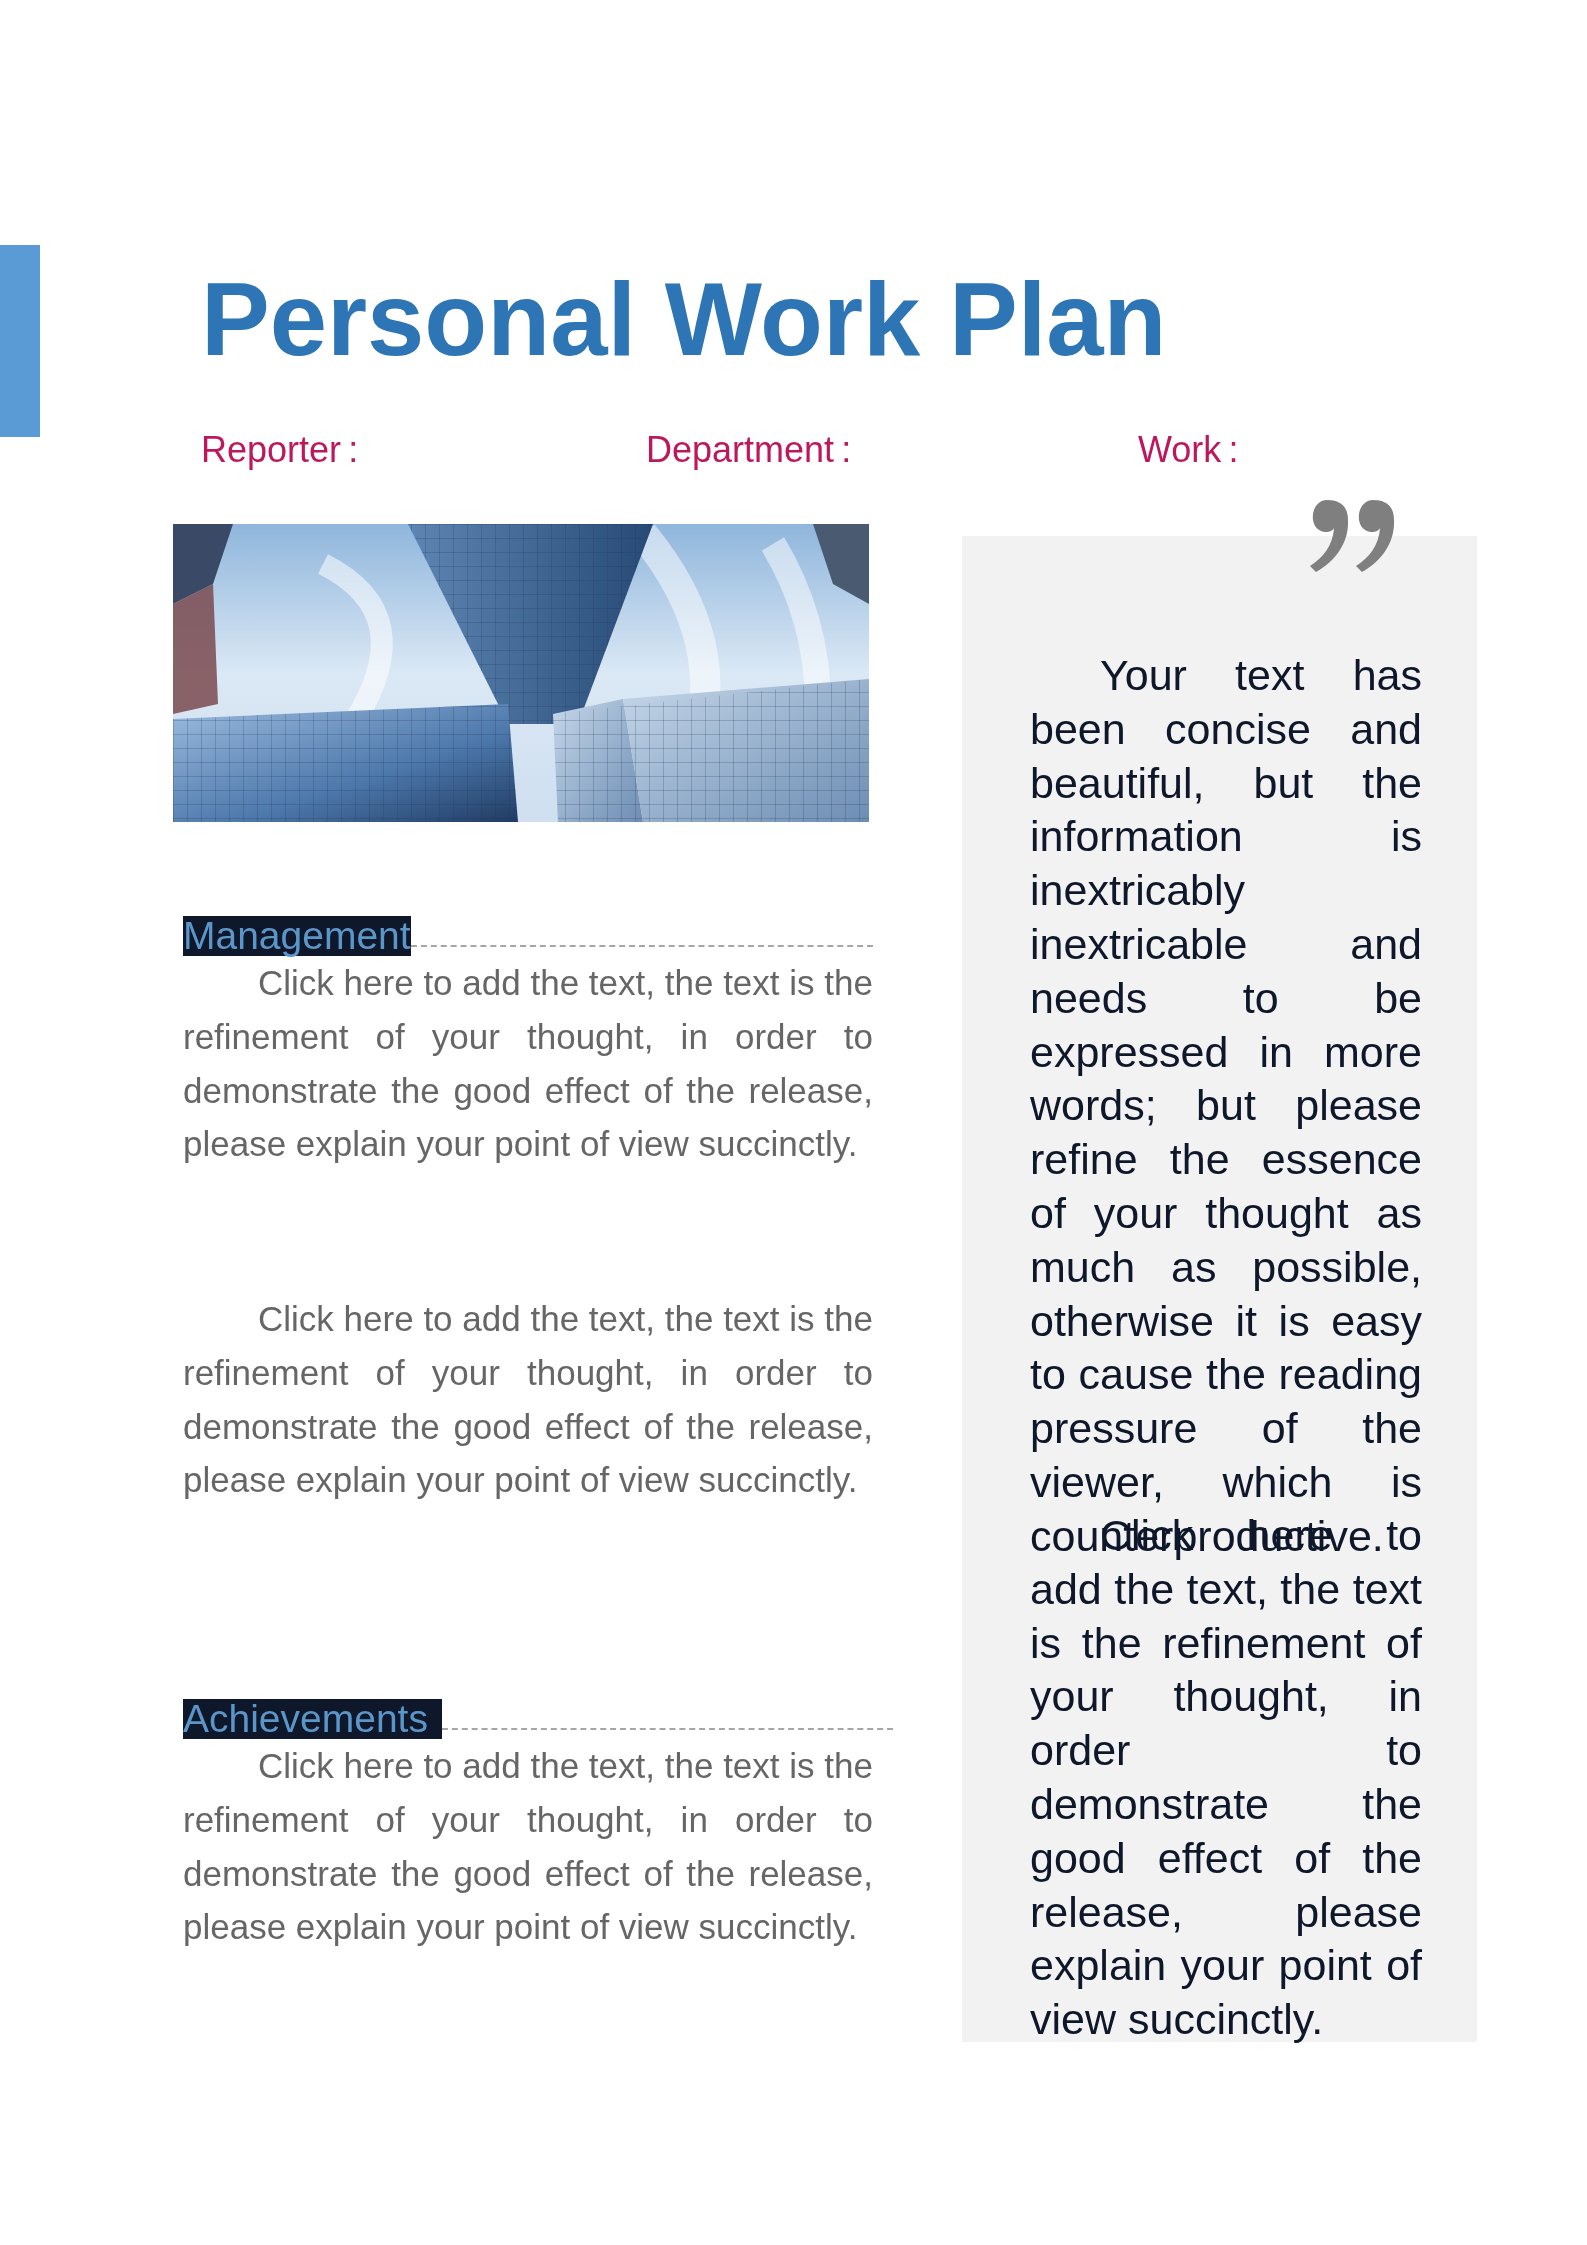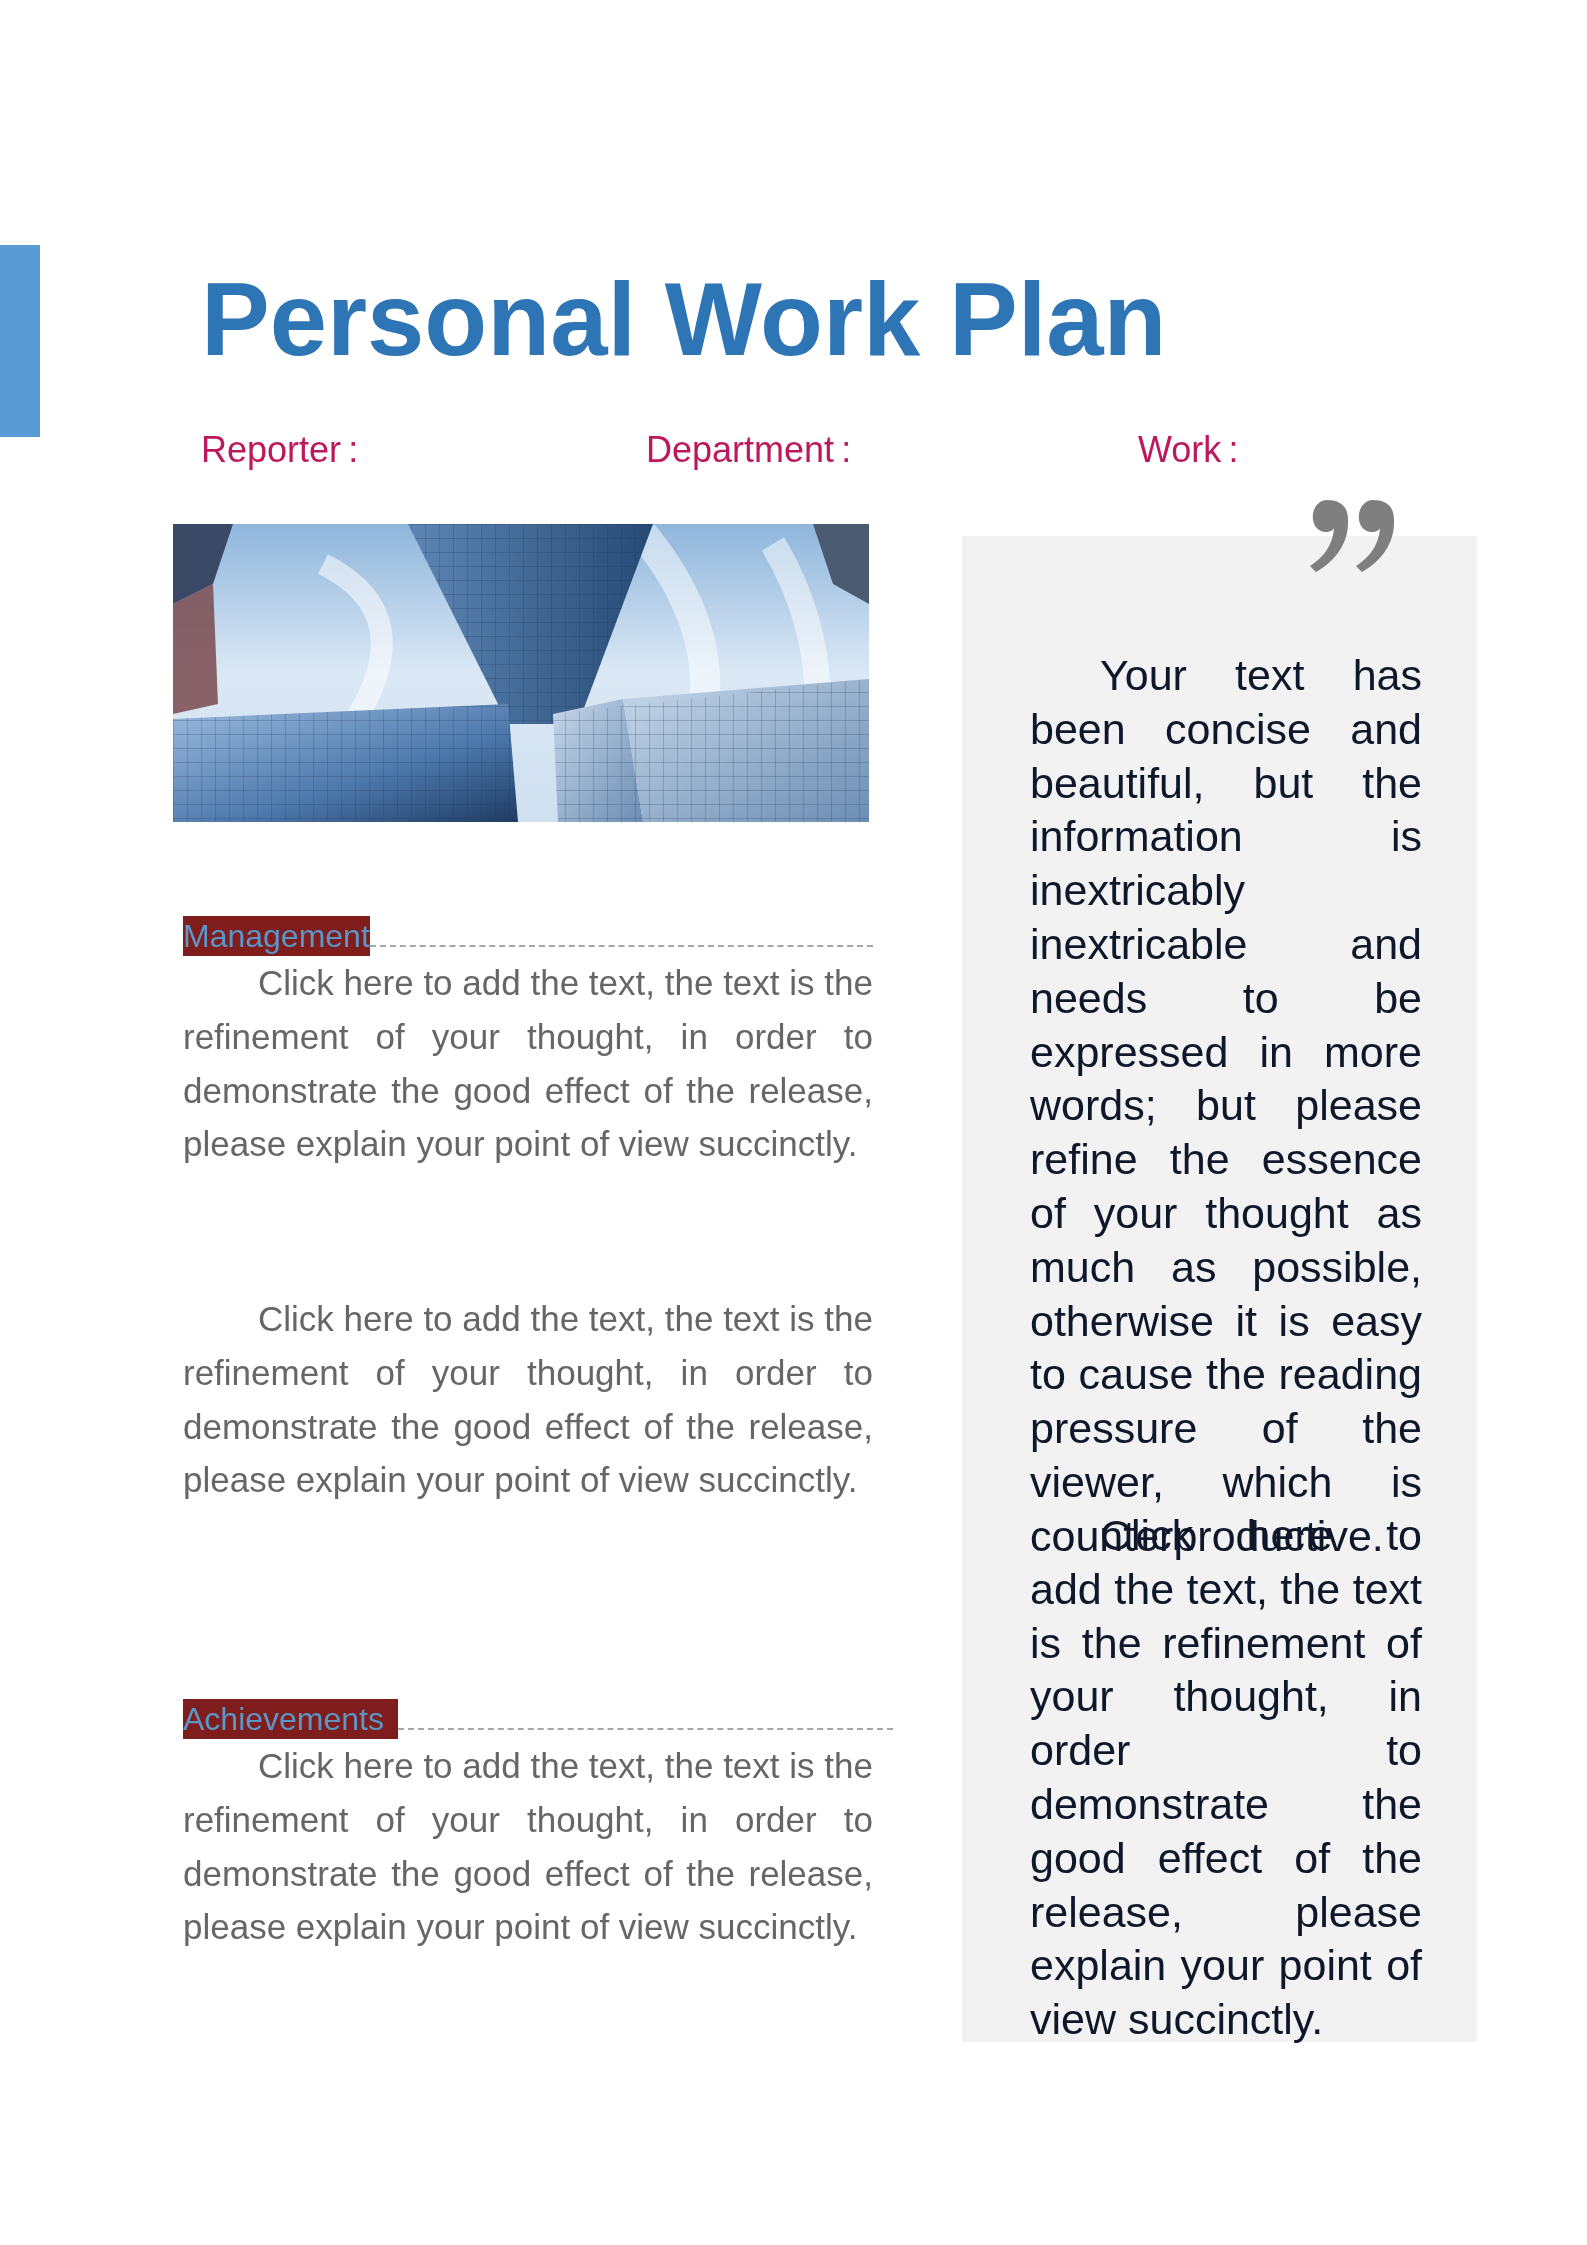--- a/index.html
+++ b/index.html
@@ -10,21 +10,21 @@
            color:#2e75b6; line-height:120px; white-space:nowrap; letter-spacing:0px; }
   .meta { position:absolute; top:428px; font-size:36px; color:#be185d; line-height:44px; white-space:nowrap; }
   .meta-reporter { left:201px; }
   .meta-department { left:646px; }
   .meta-date { left:1138px; }
   .photo { position:absolute; left:173px; top:524px; width:696px; height:298px; overflow:hidden;
            background:linear-gradient(180deg,#b9d3ea 0%,#dfeaf5 45%,#c8d9ea 100%); }
   .photo svg { display:block; width:100%; height:100%; }
   .section { position:absolute; left:183px; width:690px; }
   .section-head { position:relative; height:50px; display:flex; align-items:flex-end; }
-  .section-title { font-size:32px; color:#5a96c8; line-height:40px; white-space:nowrap; background:#7f1d1d; position:relative; z-index:1; padding-right:0; }
+  .section-title { font-size:39px; color:#5a96c8; line-height:40px; white-space:nowrap; background:#0f172a; position:relative; z-index:1; padding-right:0; }
   .section-rule { flex:1; border-bottom:2px dashed #a6a6a6; margin-bottom:9px; height:0; }
   .section-body { margin:0; font-size:35px; line-height:53.8px; text-align:justify; color:#666666;
                   text-indent:75px; }
   .sec-management { top:906px; }
   .sec-technology { top:1292px; }
   .sec-achievements { top:1689px; width:710px; }
   .sec-achievements .section-title { padding-right:14px; }
   .sec-achievements .section-body { width:690px; }
   .quote-panel { position:absolute; left:962px; top:536px; width:515px; height:1506px; background:#f2f2f2; }
   .quote-icon { position:absolute; left:1305px; top:470px; width:90px; height:105px; }

